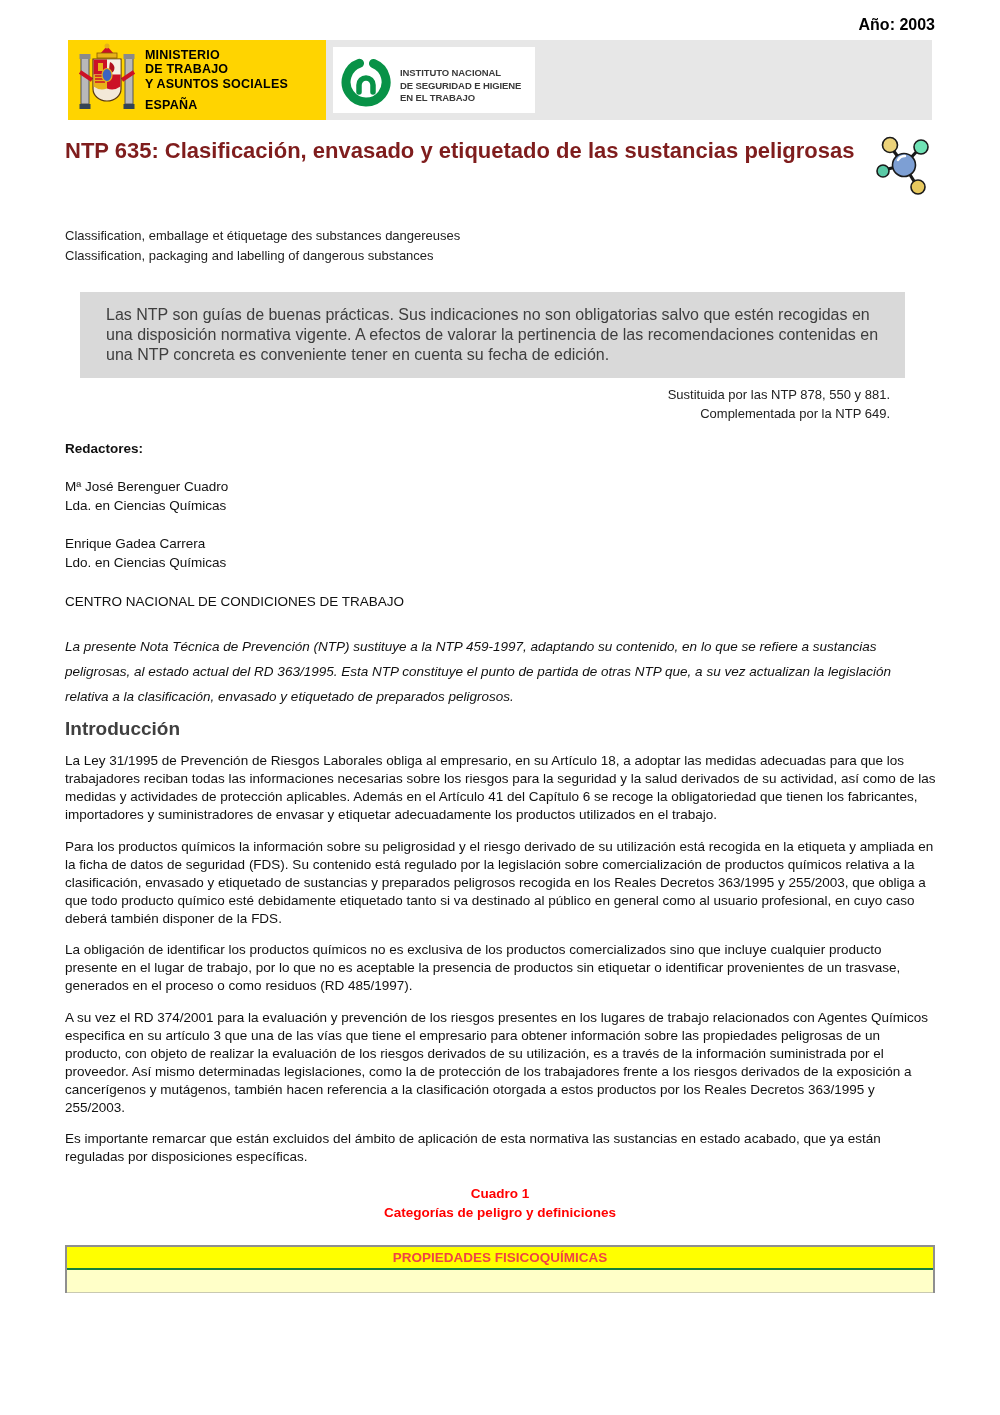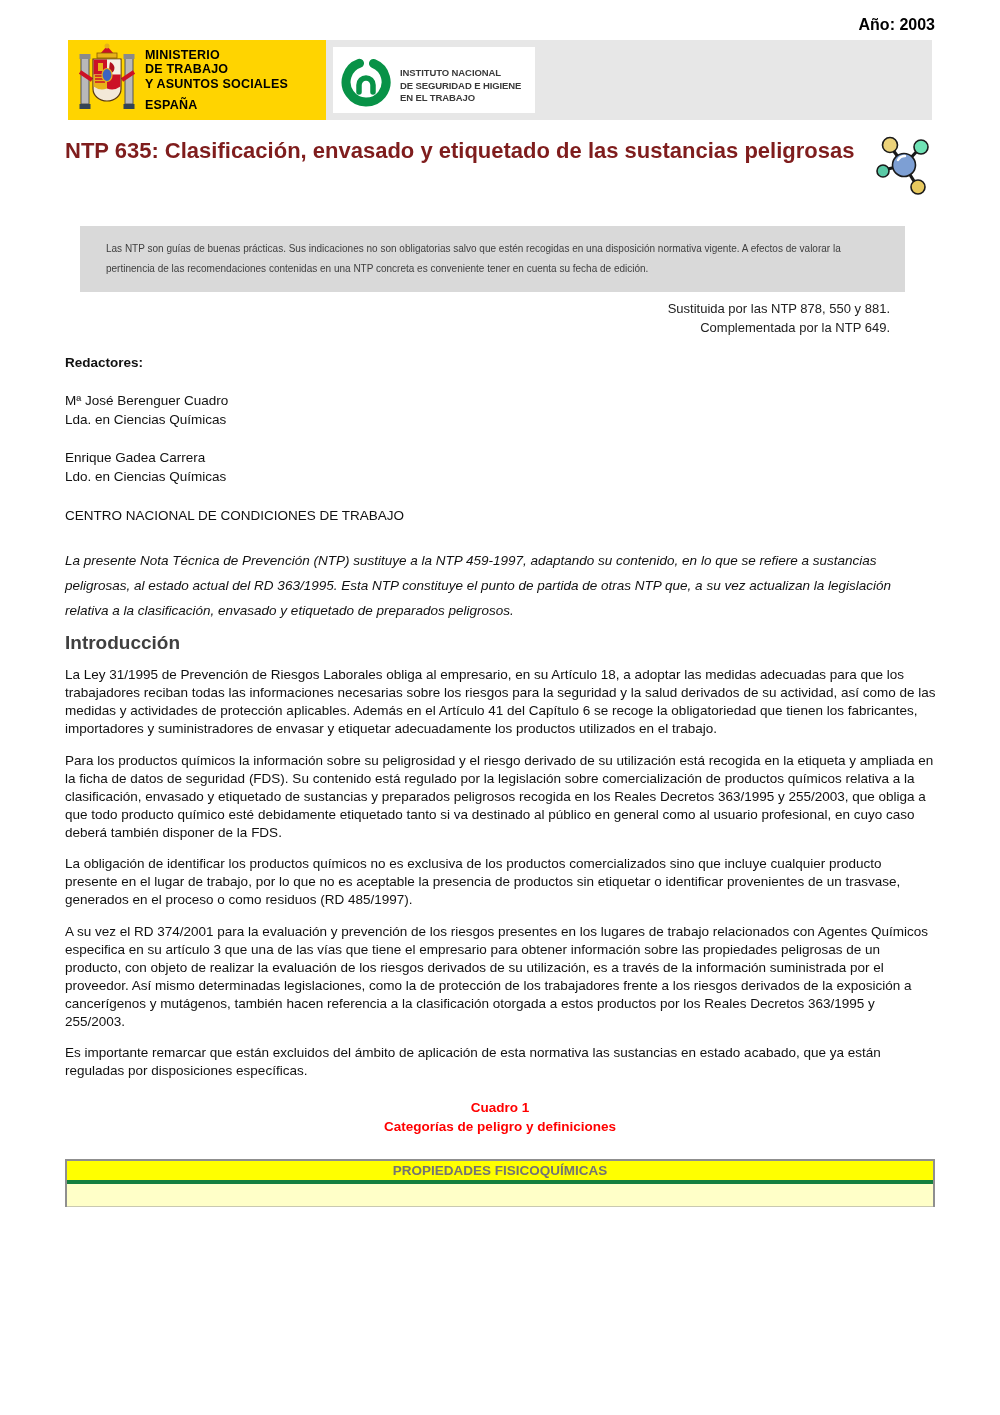--- a/index.html
+++ b/index.html
@@ -73,21 +73,21 @@
 
   
   .subtitles { margin-top: 26px; font-size: 13px; line-height: 20px; color: #222; }
 
   
   .notice-box {
     margin-top: 26px; margin-left: 15px;
     width: 825px;
     background: #D9D9D9;
     color: #3e3e3e;
-    font-size: 10px; line-height: 20px;
+    font-size: 16px; line-height: 20px;
     padding: 13px 26px;
   }
 
   
   .status-lines {
     margin-top: 7px; margin-left: 15px;
     width: 825px; padding-right: 15px;
     text-align: right;
     font-size: 13px; line-height: 19px; color: #222;
   }
@@ -129,22 +129,22 @@
   .prop-table {
     margin-top: 23px;
     width: 870px;
     border: 2px solid #8f8f8f;
     border-bottom: none;
   }
   .prop-header {
     background: #FFFF00;
     height: 23px;
     display: flex; align-items: center; justify-content: center;
-    font-size: 13.5px; font-weight: bold; color: #737373;
-    border-bottom: 4px solid #15803d;
+    font-size: 13.5px; font-weight: bold; color: #ef4444;
+    border-bottom: 2px solid #15803d;
   }
   .prop-row {
     background: #FFFFC8;
     height: 23px;
     border-bottom: 1px solid #c9c9b0;
   }
 </style>
 </head>
 <body>
 
@@ -222,20 +222,24 @@
           <circle cx="48" cy="13" r="7" fill="#6fe2b5"></circle>
           <circle cx="10" cy="37" r="6" fill="#59c9a5"></circle>
           <circle cx="45" cy="53" r="7" fill="#e7c85e"></circle>
           <circle cx="31" cy="31" r="11.5" fill="#7d9fd4"></circle>
         </g>
         <path d="M25 26 a8 8 0 0 1 7 -4" stroke="#ffffff" stroke-width="2.5" fill="none" stroke-linecap="round"></path>
       </svg>
     </span>
   </div>
 
+  <div class="subtitles">
+    <div>Classification, emballage et étiquetage des substances dangereuses</div>
+    <div>Classification, packaging and labelling of dangerous substances</div>
+  </div>
 
   <div class="notice-box">
     <span>Las NTP son guías de buenas prácticas. Sus indicaciones no son obligatorias salvo que estén recogidas en una disposición normativa vigente. A efectos de valorar la pertinencia de las recomendaciones contenidas en una NTP concreta es conveniente tener en cuenta su fecha de edición.</span>
   </div>
 
   <div class="status-lines">
     <div>Sustituida por las NTP 878, 550 y 881.</div>
     <div>Complementada por la NTP 649.</div>
   </div>
 

